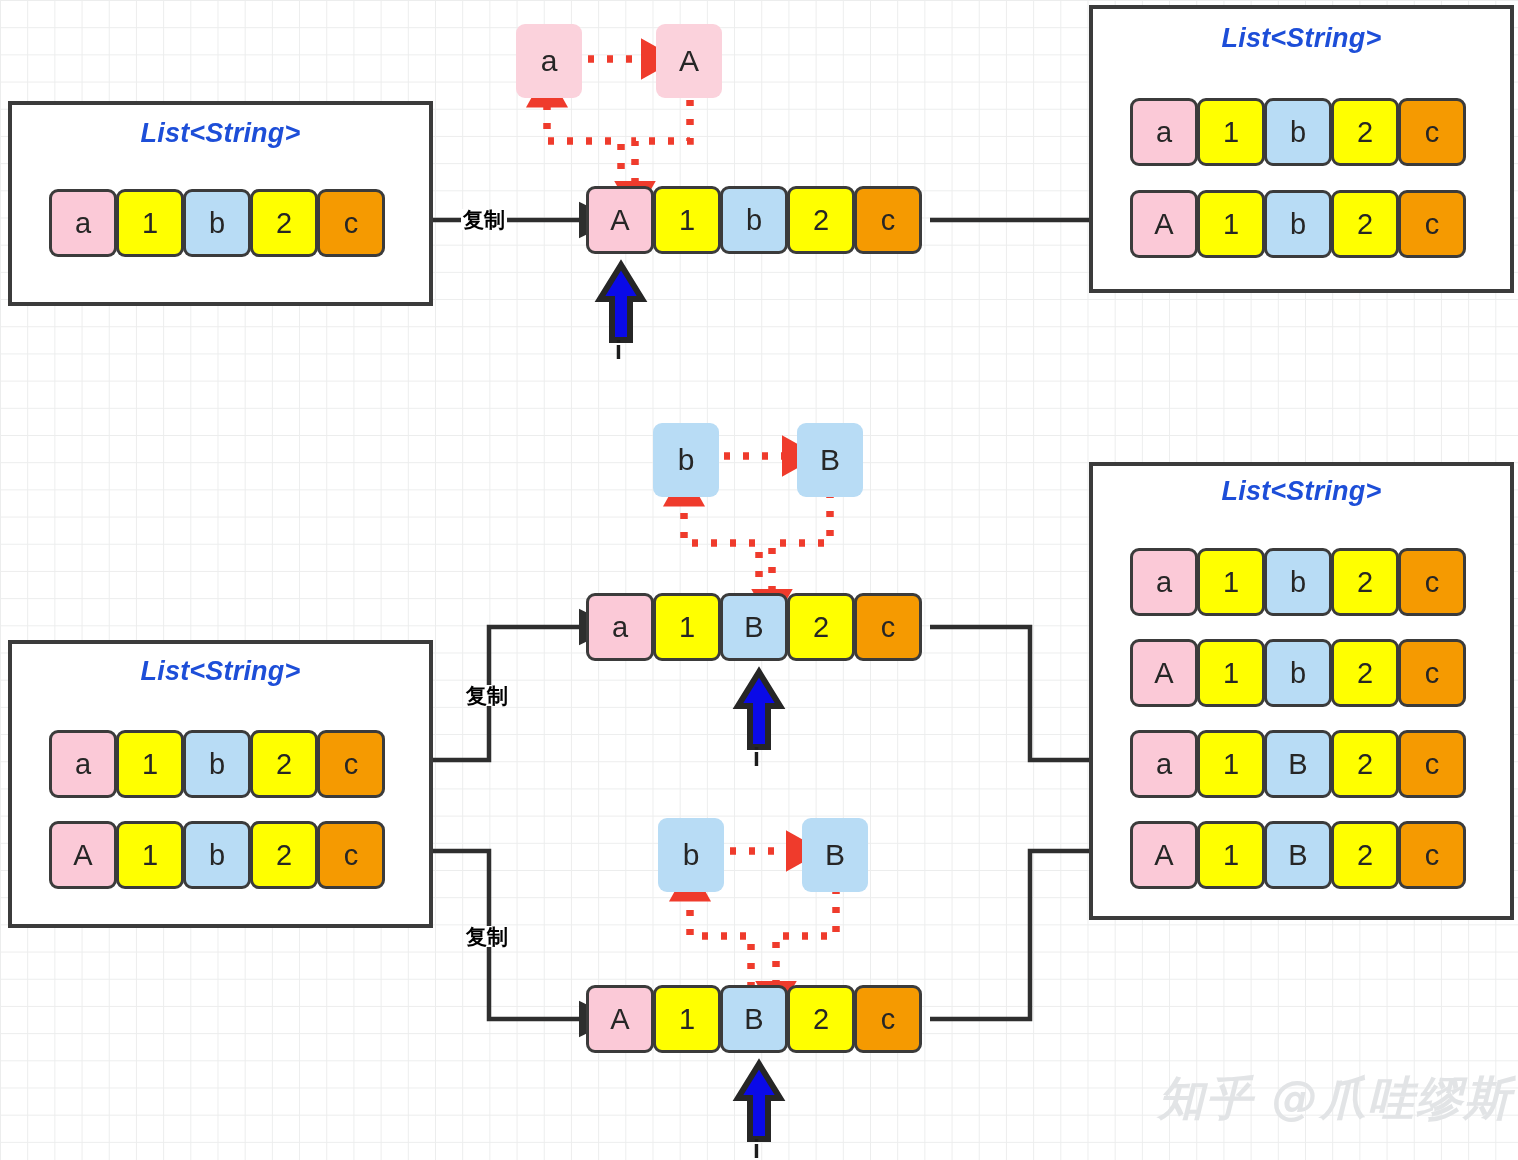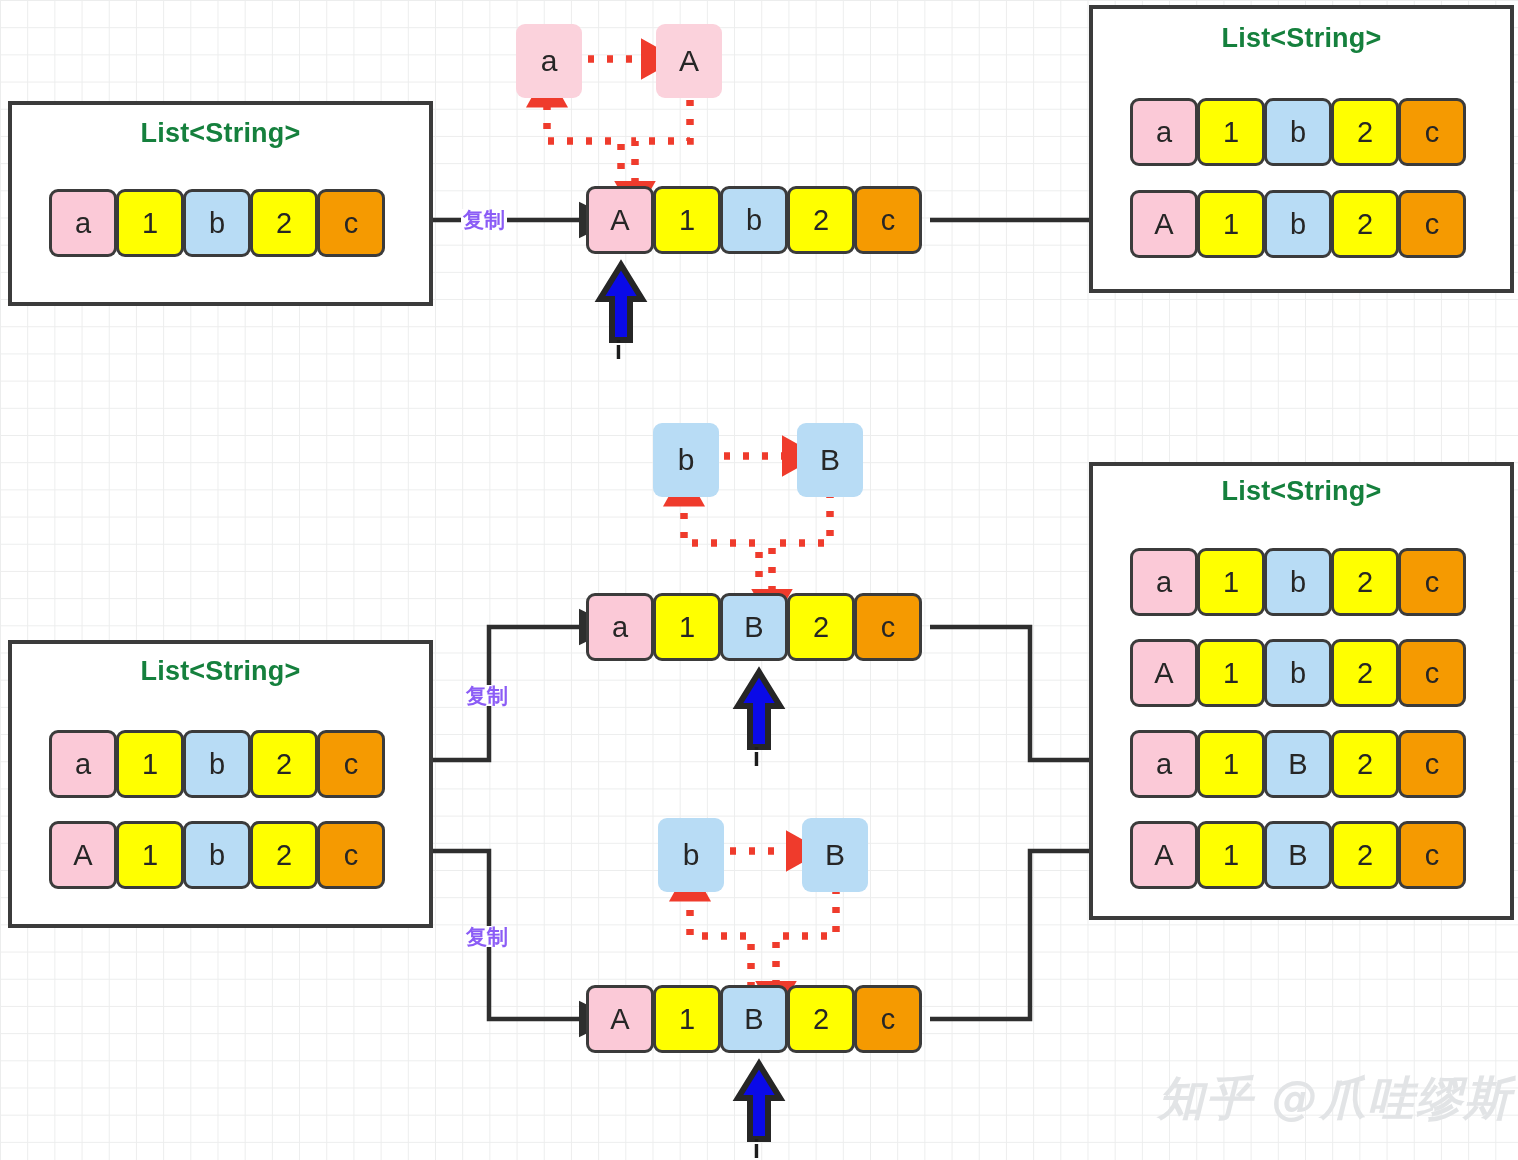--- a/index.html
+++ b/index.html
@@ -16,24 +16,25 @@
 
   .panel{
     position:absolute;
     border:4px solid #3b3b3b;
     background:#ffffff;
     box-sizing:border-box;
   }
   .panel-title{
     position:absolute;left:0;right:0;
     text-align:center;
-    color:#15803d;
+    color:#1d4ed8;
     font-size:27px;
     font-weight:700;
     letter-spacing:.2px;
+    font-style:italic;
   }
   .row{
     position:absolute;
     display:flex;
   }
   .cell{
     width:68px;height:68px;
     box-sizing:border-box;
     border:3px solid #3b3b3b;
     border-radius:9px;
@@ -52,21 +53,21 @@
     width:66px;height:74px;
     border-radius:9px;
     display:flex;align-items:center;justify-content:center;
     font-size:30px;color:#262626;
   }
   .minibox.pink{background:#fbd2dc;}
   .minibox.blue{background:#b8dcf5;}
 
   .cn-label{
     position:absolute;
-    color:#8b5cf6;
+    color:#000000;
     font-size:21px;
     font-weight:700;
     background:#ffffff;
     padding:0 2px;
     line-height:1;
     white-space:nowrap;
   }
   .i-label{
     position:absolute;
     color:#1c1c1c;

